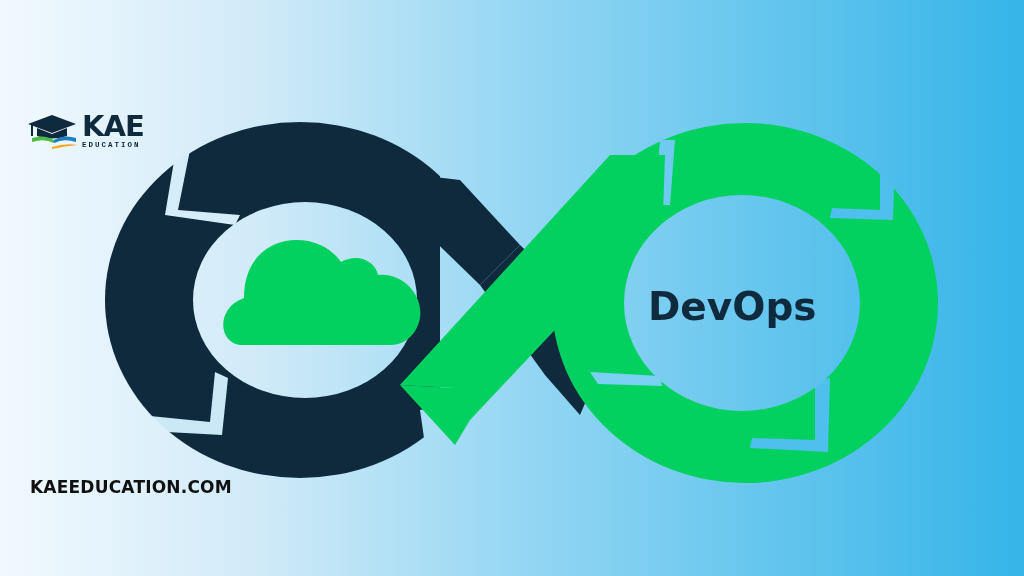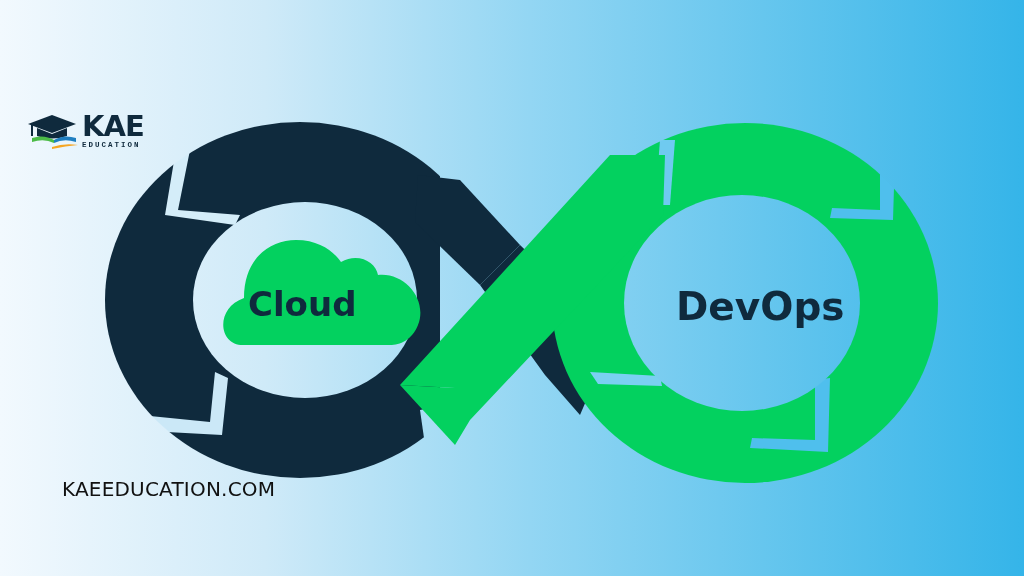--- a/index.html
+++ b/index.html
@@ -11,24 +11,24 @@
     font-family: "DejaVu Sans", "Liberation Sans", sans-serif;
     overflow: hidden;
     padding-left: 36px;
   }
   .art { position: absolute; left: 0; top: 0; }
   .logo { position: absolute; left: 24px; top: 110px; display: flex; align-items: center; }
   .logo-icon { width: 56px; height: 40px; }
   .logo-text { display: flex; flex-direction: column; margin-left: 2px; }
   .logo-main { font-weight: 900; font-size: 29px; color: #0f2a3d; letter-spacing: -1px; line-height: 28px; font-family: "DejaVu Sans", sans-serif; }
   .logo-sub { font-size: 7.5px; color: #0f2a3d; letter-spacing: 2px; font-weight: bold; margin-top: 1px; font-family: Liberation Mono, monospace; }
-  .site-url { position: absolute; left: 30px; top: 477px; font-weight: normal; font-size: 20px; color: #111; font-family: "DejaVu Sans", sans-serif; letter-spacing: 0.2px; margin-left: 32px; }
+  .site-url { position: absolute; left: 30px; top: 477px; font-weight: bold; font-size: 17px; color: #111; font-family: "DejaVu Sans", sans-serif; letter-spacing: 0.2px; }
   .label { position: absolute; font-weight: bold; color: #0f2a3d; font-family: "DejaVu Sans", sans-serif; }
   .label-cloud { left: 248px; top: 284px; font-size: 34px; letter-spacing: 0px; }
-  .label-devops { left: 648px; top: 284px; font-size: 39px; letter-spacing: 0px; margin-left: 28px; }
+  .label-devops { left: 648px; top: 284px; font-size: 39px; letter-spacing: 0px; }
 </style>
 </head>
 <body>
 
 <div class="canvas">
 
   <svg class="art" width="1024" height="576" viewBox="0 0 1024 576">
     <defs>
 
       <mask id="leftRing">
@@ -79,18 +79,17 @@
       <path d="M8 28 Q20 24 30 30 L30 33 Q20 28 8 32 Z" fill="#4cbb47"></path>
       <path d="M30 30 Q40 24 52 28 L52 32 Q40 28 30 33 Z" fill="#1f7fc1"></path>
       <path d="M28 37 Q40 33 54 35 Q42 36 28 39 Z" fill="#f5a623"></path>
     </svg>
     <div class="logo-text">
       <span class="logo-main">KAE</span>
       <span class="logo-sub">EDUCATION</span>
     </div>
   </div>
 
-  <div class="label label-cloud">Cloud</div>
   <div class="label label-devops">DevOps</div>
 
   <div class="site-url">KAEEDUCATION.COM</div>
 
 </div>
 
 </body></html>

